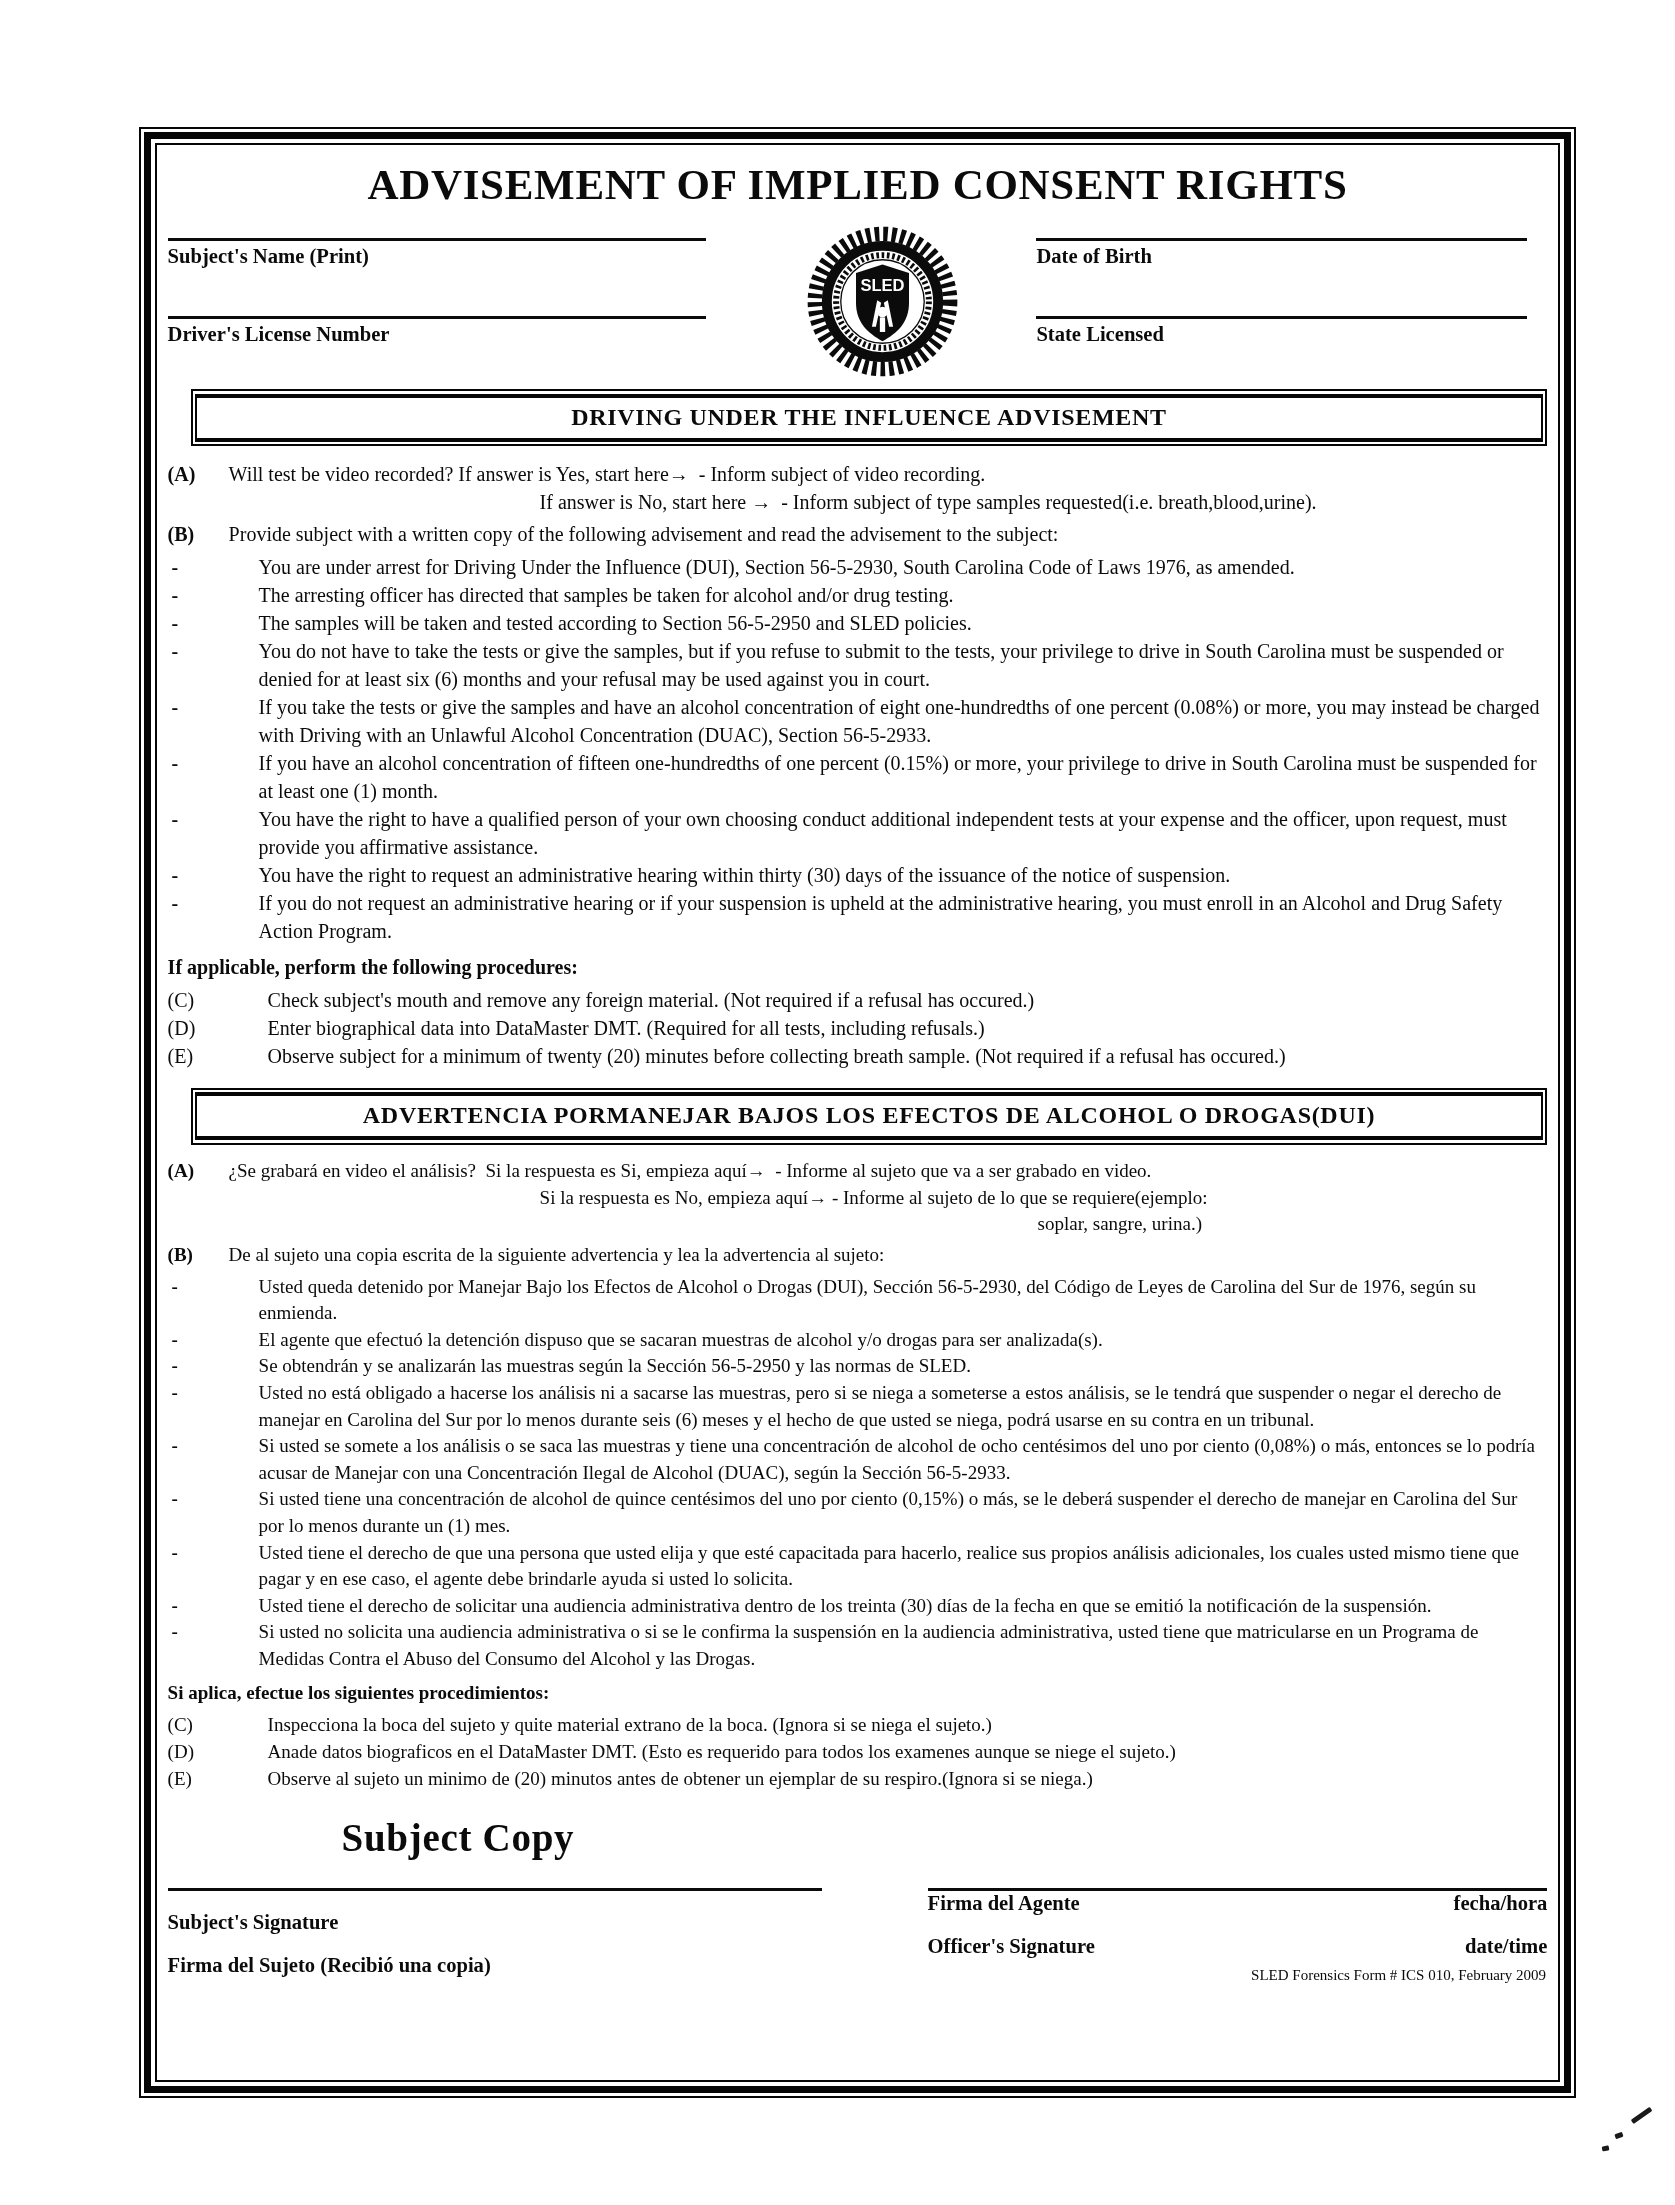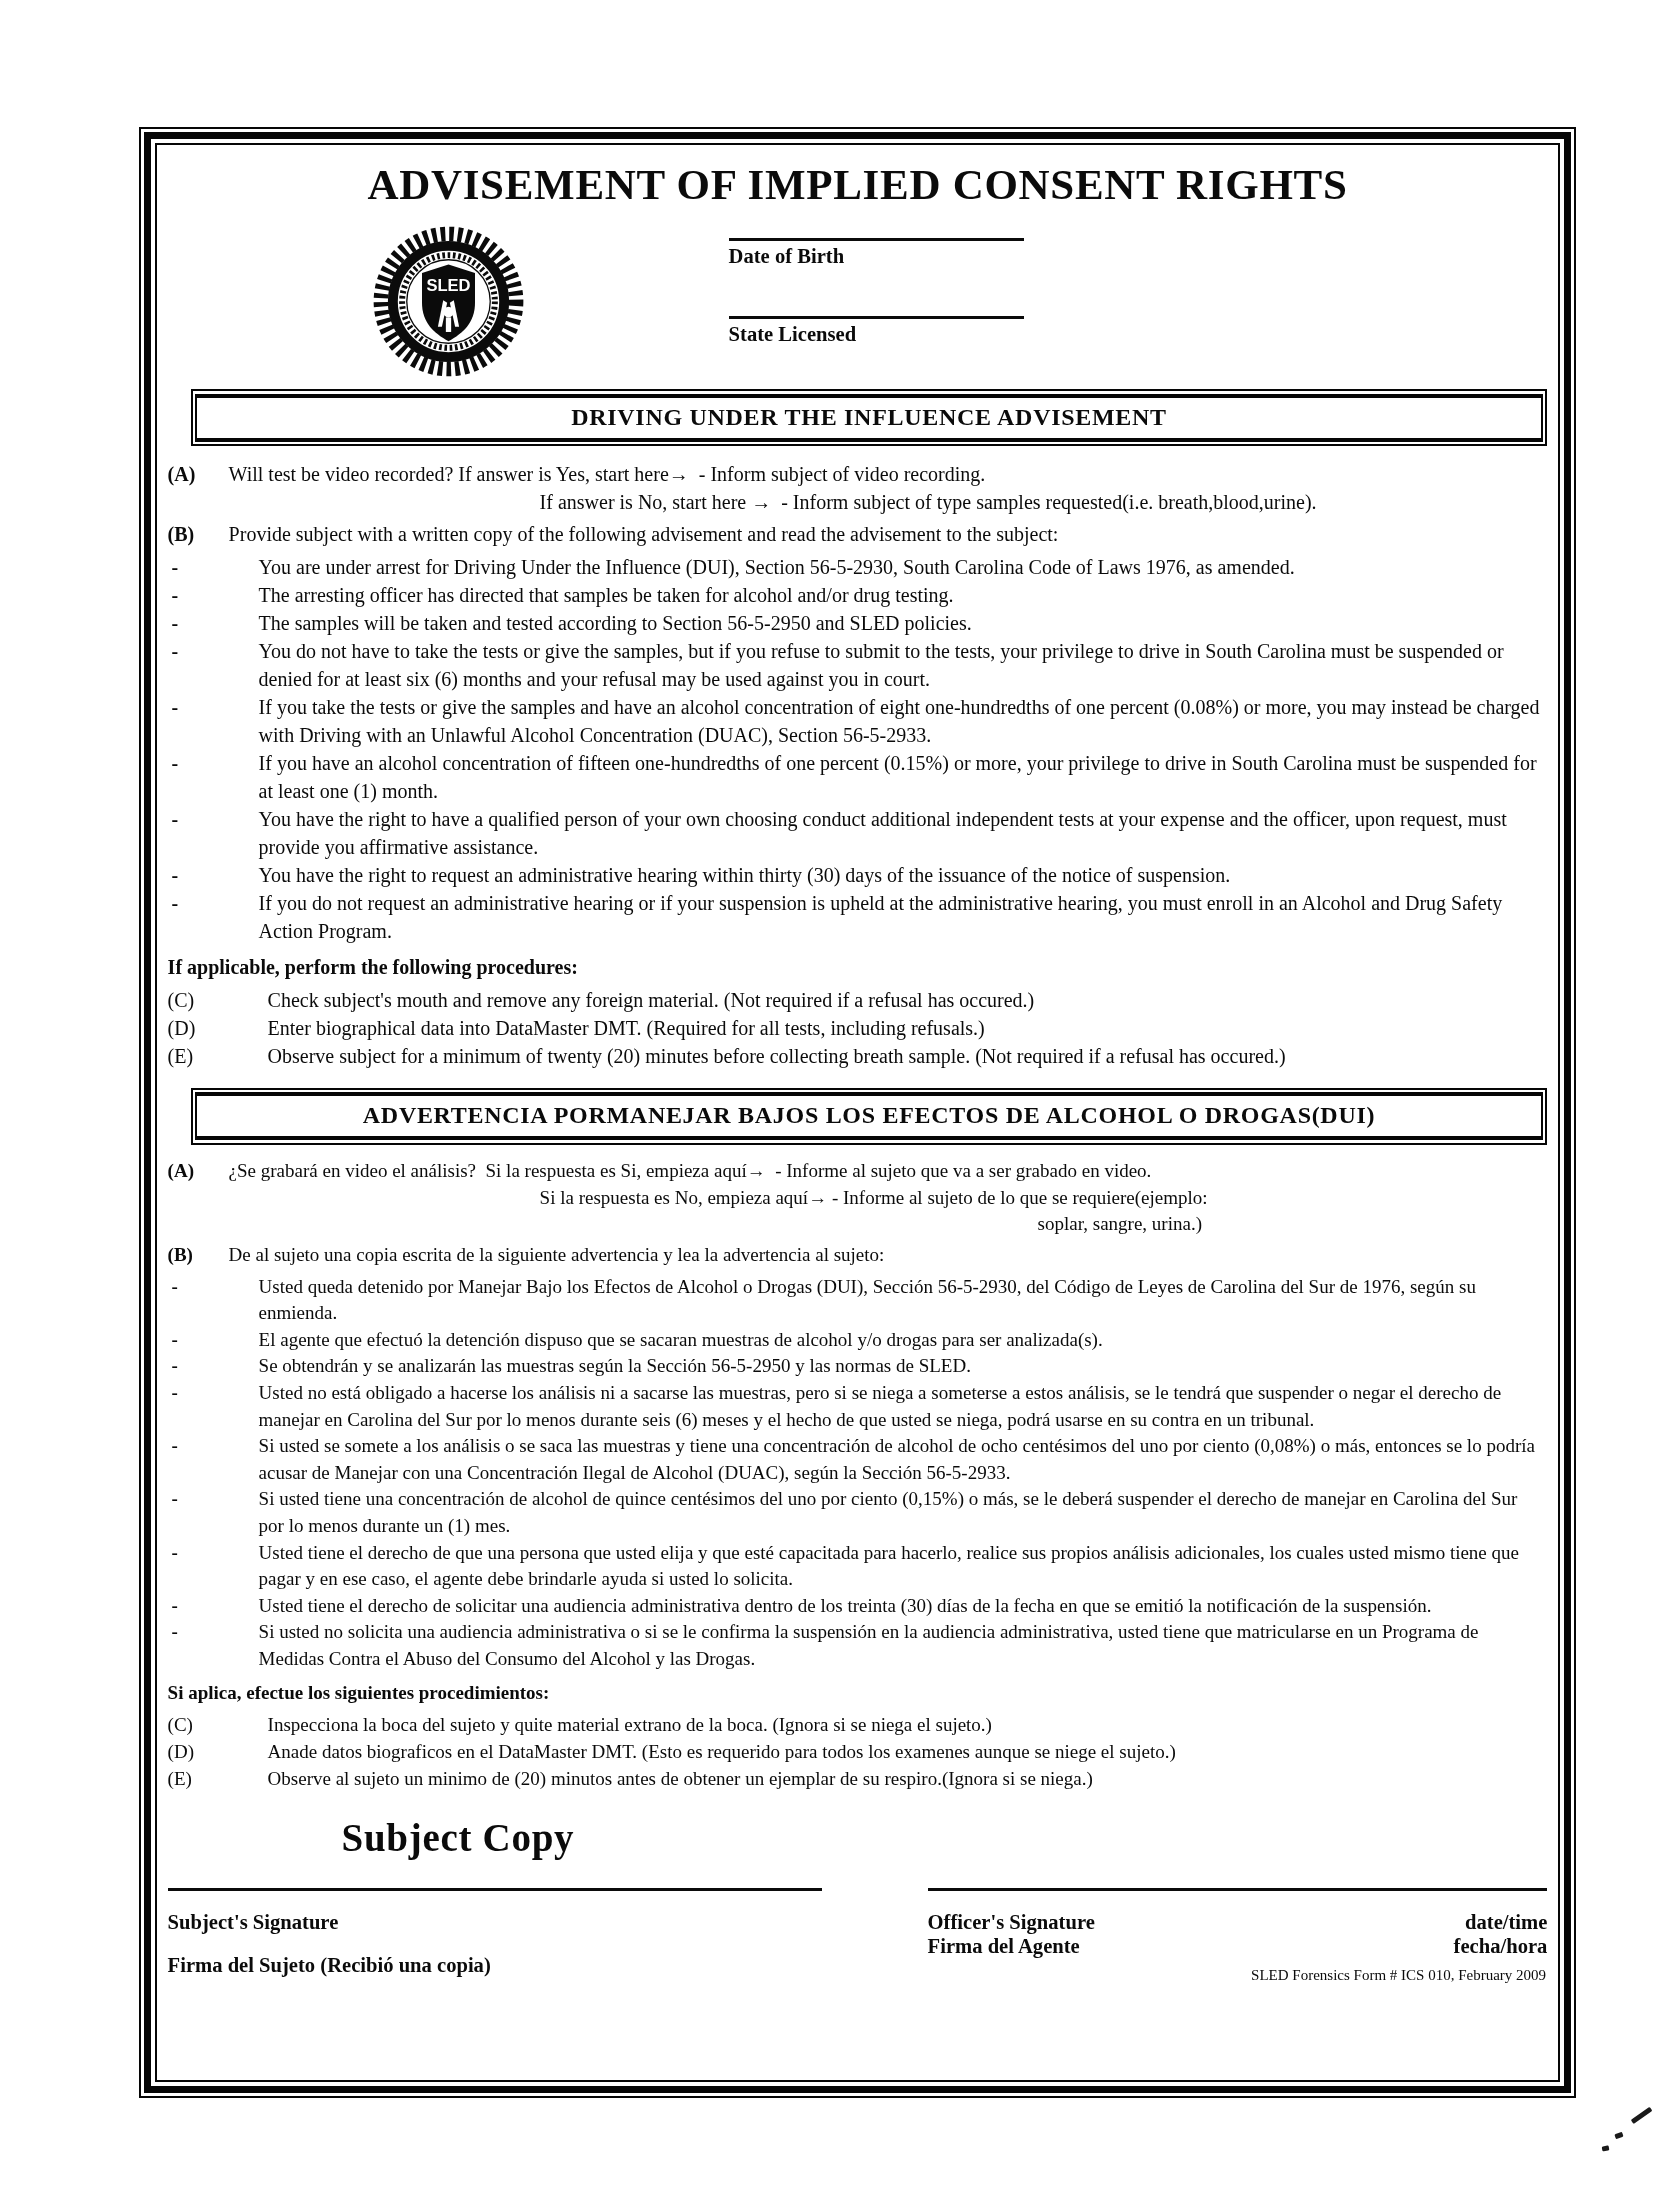--- a/index.html
+++ b/index.html
@@ -61,20 +61,30 @@
 </style>
 </head>
 <body>
 
 <div class="frame">
   <div class="content">
 
     <div class="doc-title">ADVISEMENT OF IMPLIED CONSENT RIGHTS</div>
 
     <div class="head-grid">
+      <div>
+        <div class="field">
+          <div class="field-rule"></div>
+          <div class="field-label">Subject's Name (Print)</div>
+        </div>
+        <div class="field">
+          <div class="field-rule"></div>
+          <div class="field-label">Driver's License Number</div>
+        </div>
+      </div>
 
       <div class="seal-wrap">
         <svg width="159" height="159" viewBox="0 0 240 240" aria-hidden="true">
           <circle cx="120" cy="120" r="102" fill="none" stroke="#0b0b0b" stroke-width="22" stroke-dasharray="7 6"></circle>
           <circle cx="120" cy="120" r="84" fill="#ffffff" stroke="#0b0b0b" stroke-width="15"></circle>
           <circle cx="120" cy="120" r="70" fill="none" stroke="#0b0b0b" stroke-width="9" stroke-dasharray="4 4"></circle>
           <circle cx="120" cy="120" r="63" fill="#ffffff" stroke="#0b0b0b" stroke-width="2"></circle>
           <path d="M120 64 L160 77 L160 122 C160 152 142 168 120 180 C98 168 80 152 80 122 L80 77 Z" fill="#0b0b0b"></path>
           <text x="120" y="104" text-anchor="middle" font-family="Liberation Sans, sans-serif" font-size="25" font-weight="bold" fill="#ffffff">SLED</text>
           <path d="M112 118 L104 158 L110 158 L118 122 Z" fill="#ffffff"></path>
@@ -246,26 +256,26 @@
     <div class="sig-grid">
       <div>
         <div class="sig-rule"></div>
         <div class="sig-label">Subject's Signature</div>
         <div class="sig-label">Firma del Sujeto (Recibió una copia)</div>
       </div>
       <div></div>
       <div>
         <div class="sig-rule"></div>
         <div class="sig-right-row">
+          <div class="sig-label" style="margin-top:1.3px;">Firma del Agente</div>
+          <div class="sig-label" style="margin-top:1.3px;">fecha/hora</div>
+        </div>
+        <div class="sig-right-row">
           <div class="sig-label">Officer's Signature</div>
           <div class="sig-label">date/time</div>
-        </div>
-        <div class="sig-right-row">
-          <div class="sig-label" style="margin-top:1.3px;">Firma del Agente</div>
-          <div class="sig-label" style="margin-top:1.3px;">fecha/hora</div>
         </div>
         <div class="form-number">SLED Forensics Form # ICS 010, February 2009</div>
       </div>
     </div>
 
   </div>
 </div>
 
 <span class="pen-mark pm-1"></span>
 <span class="pen-mark pm-2"></span>

